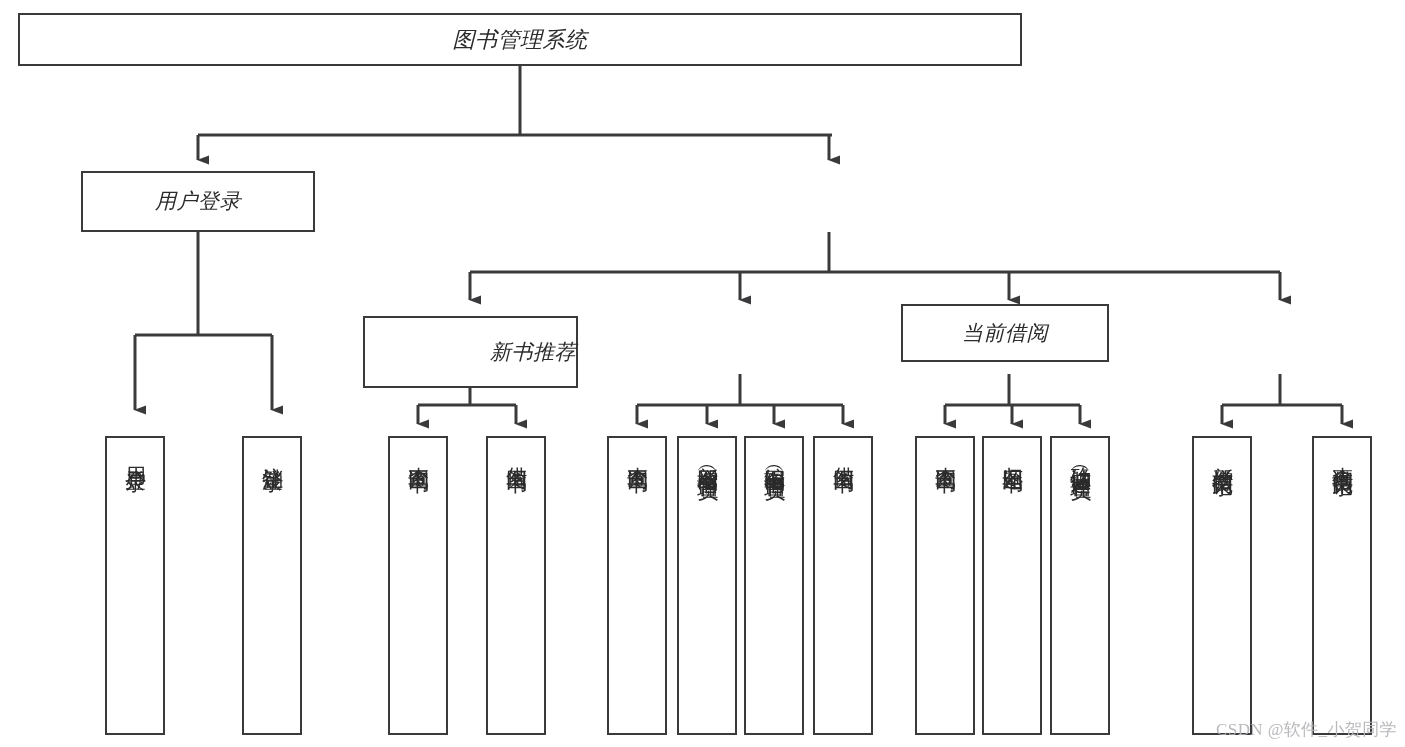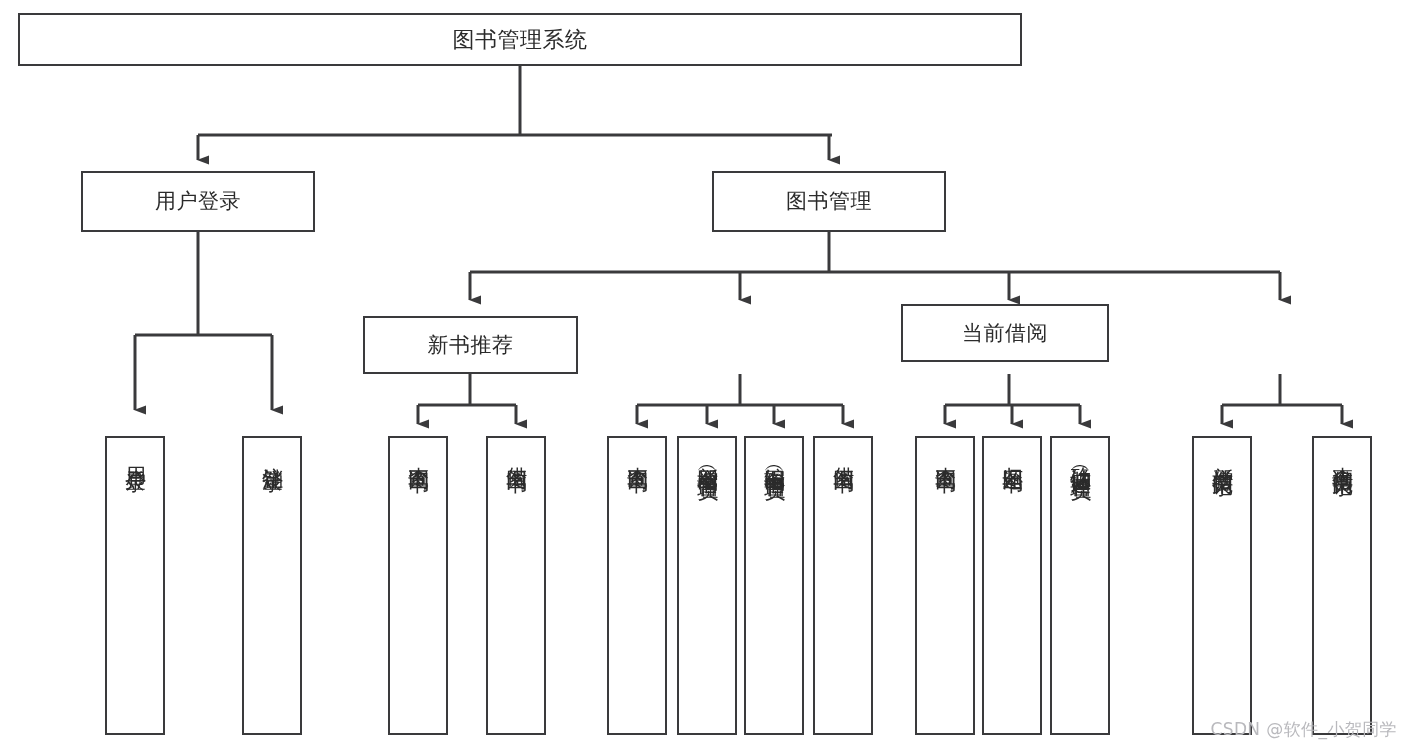--- a/index.html
+++ b/index.html
@@ -38,20 +38,21 @@
   }
   .node .lbl {
     display: block;
     text-align: center;
     line-height: 1.08;
     white-space: nowrap;
   }
   
   .node.h {
     font-size: 21px;
+    font-style: italic;
   }
   .node.h .lbl {
     letter-spacing: 0.5px;
   }
   .node.root {
     font-size: 22px;
   }
   
   .node.v {
     align-items: flex-start;
@@ -68,20 +69,21 @@
   }
   .watermark {
     position: absolute;
     right: 8px;
     bottom: 6px;
     font-size: 17px;
     color: #b9b9bd;
     z-index: 5;
     white-space: nowrap;
     letter-spacing: 0.4px;
+    font-family: Liberation Serif, serif;
   }
 </style>
 </head>
 <body>
 
 <div id="canvas">
 
   <svg id="wires" viewBox="0 0 1405 747">
     <defs>
       <marker id="arw" markerWidth="10" markerHeight="12" refX="4.6" refY="11" orient="auto" markerUnits="userSpaceOnUse">
@@ -132,25 +134,22 @@
     </g>
   </svg>
 
   <div class="node h root" style="left:18px; top:13px; width:1004px; height:53px;">
     <span class="lbl">图书管理系统</span>
   </div>
 
   <div class="node h" style="left:81px; top:171px; width:234px; height:61px;">
     <span class="lbl">用户登录</span>
   </div>
-  <div class="node h" style="left:712px; top:171px; width:234px; height:61px;">
-    <span class="lbl">图书管理</span>
-  </div>
 
-  <div class="node h" style="left:363px; top:316px; width:215px; height:58px;">
+  <div class="node h" style="left:363px; top:316px; width:215px; height:72px;justify-content:flex-end;">
     <span class="lbl">新书推荐</span>
   </div>
   <div class="node h" style="left:901px; top:304px; width:208px; height:58px;">
     <span class="lbl">当前借阅</span>
   </div>
 
   <div class="node v" style="left:105px; top:436px; width:60px; height:299px;">
     <span class="lbl">用户登录</span>
   </div>
   <div class="node v" style="left:242px; top:436px; width:60px; height:299px;">

